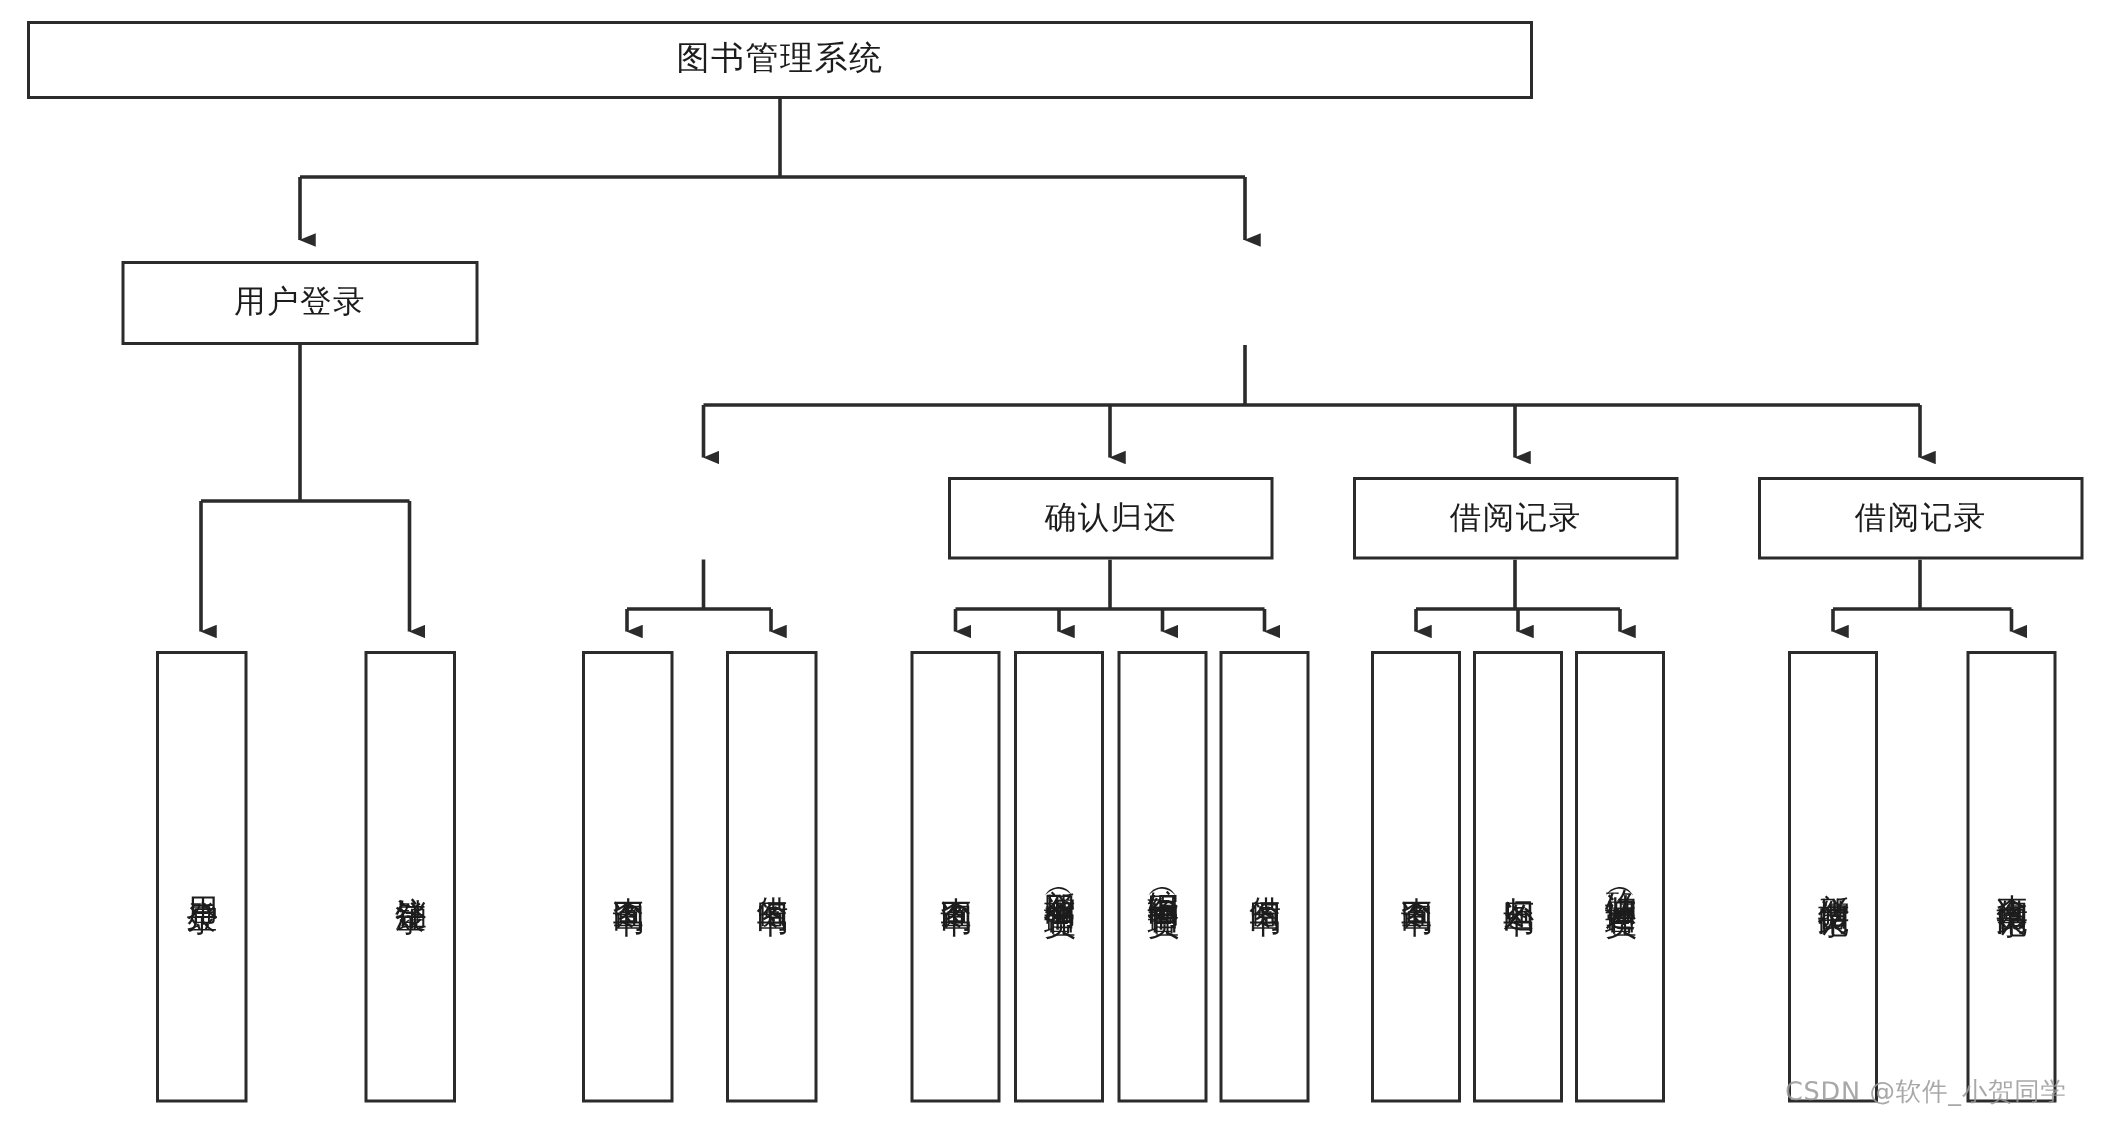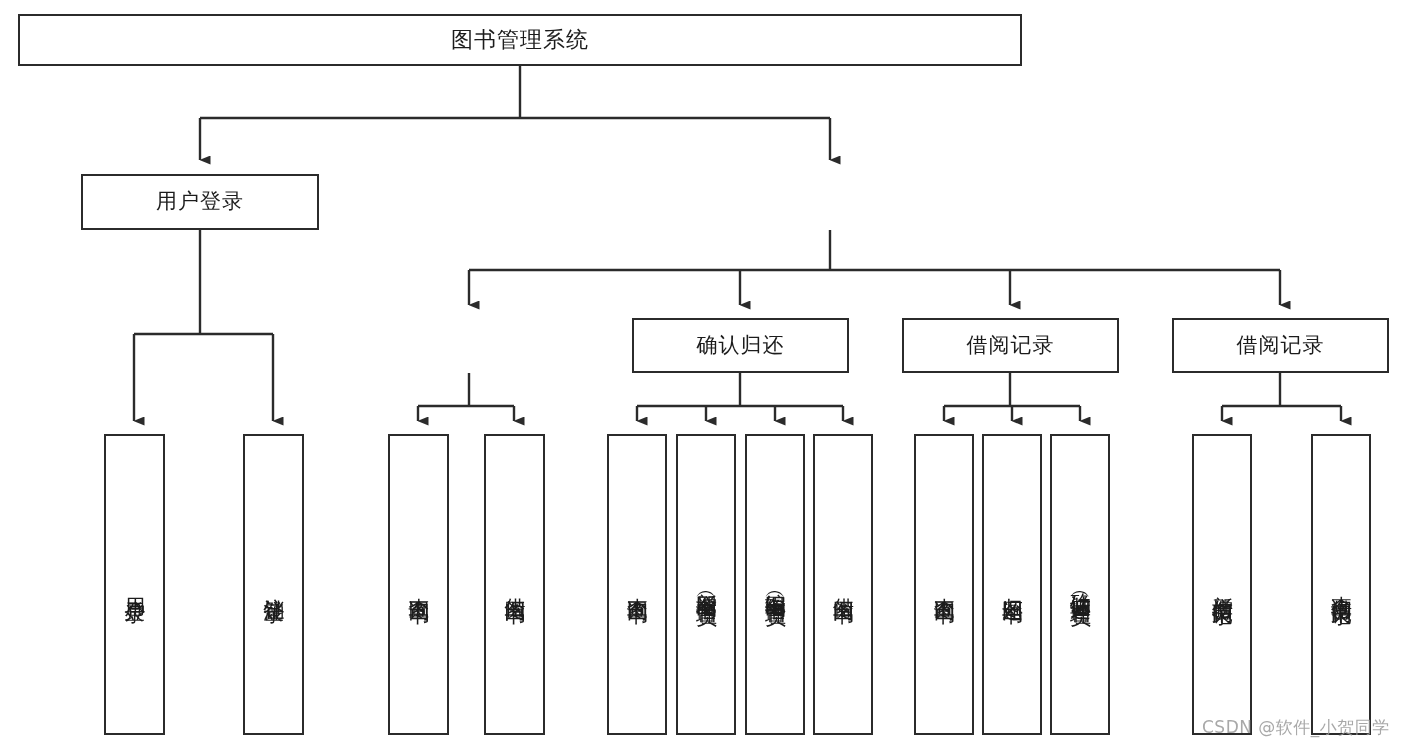--- a/index.html
+++ b/index.html
@@ -171,15 +171,15 @@
     <span class="vtext">确认归还（管理员）</span>
   </div>
 
   <div class="node v" style="left:1192px;top:434px;width:60px;height:301px;">
     <span class="vtext">新增借阅记录</span>
   </div>
   <div class="node v" style="left:1311px;top:434px;width:60px;height:301px;">
     <span class="vtext">查询借阅记录</span>
   </div>
 
-  <div class="watermark" style="left:1190px;top:716px;margin-left:12px;">CSDN @软件_小贺同学</div>
+  <div class="watermark" style="left:1190px;top:716px;">CSDN @软件_小贺同学</div>
 
 </div>
 
 </body></html>

